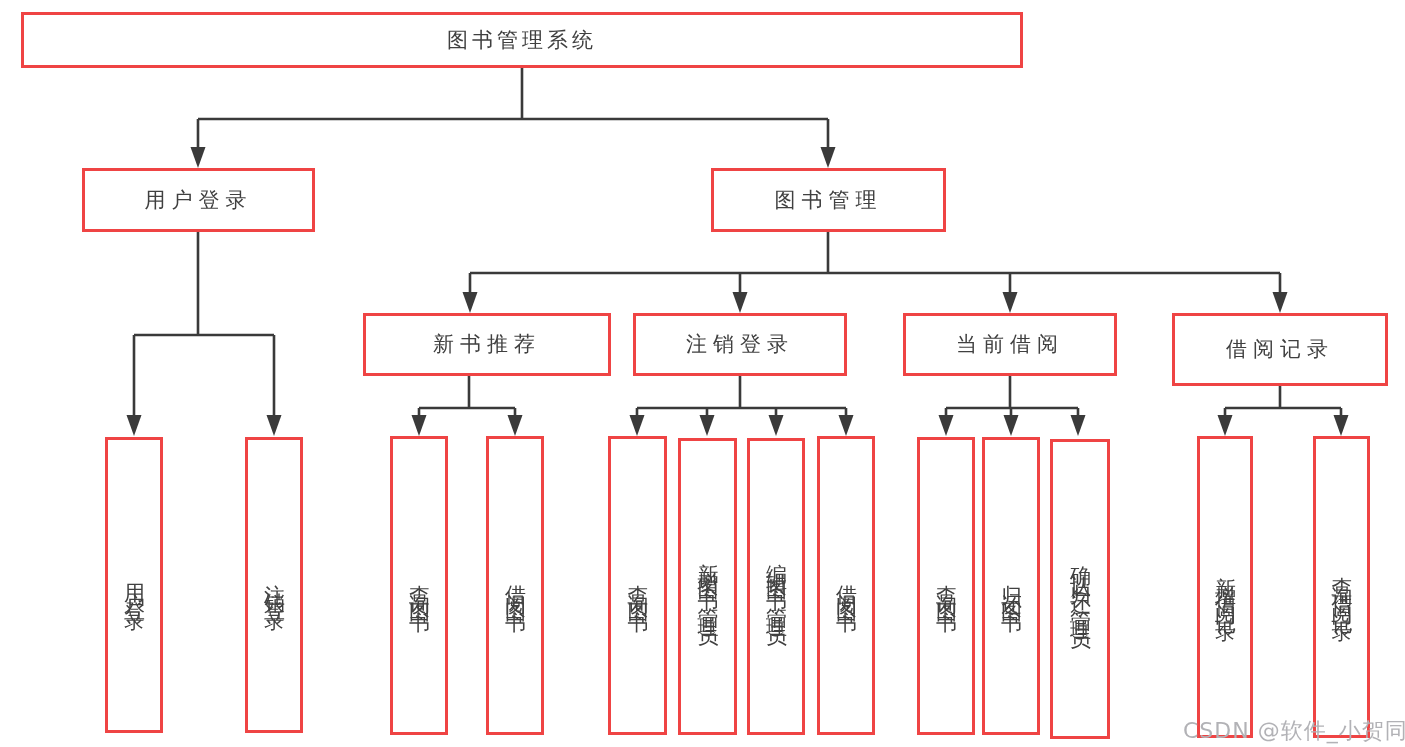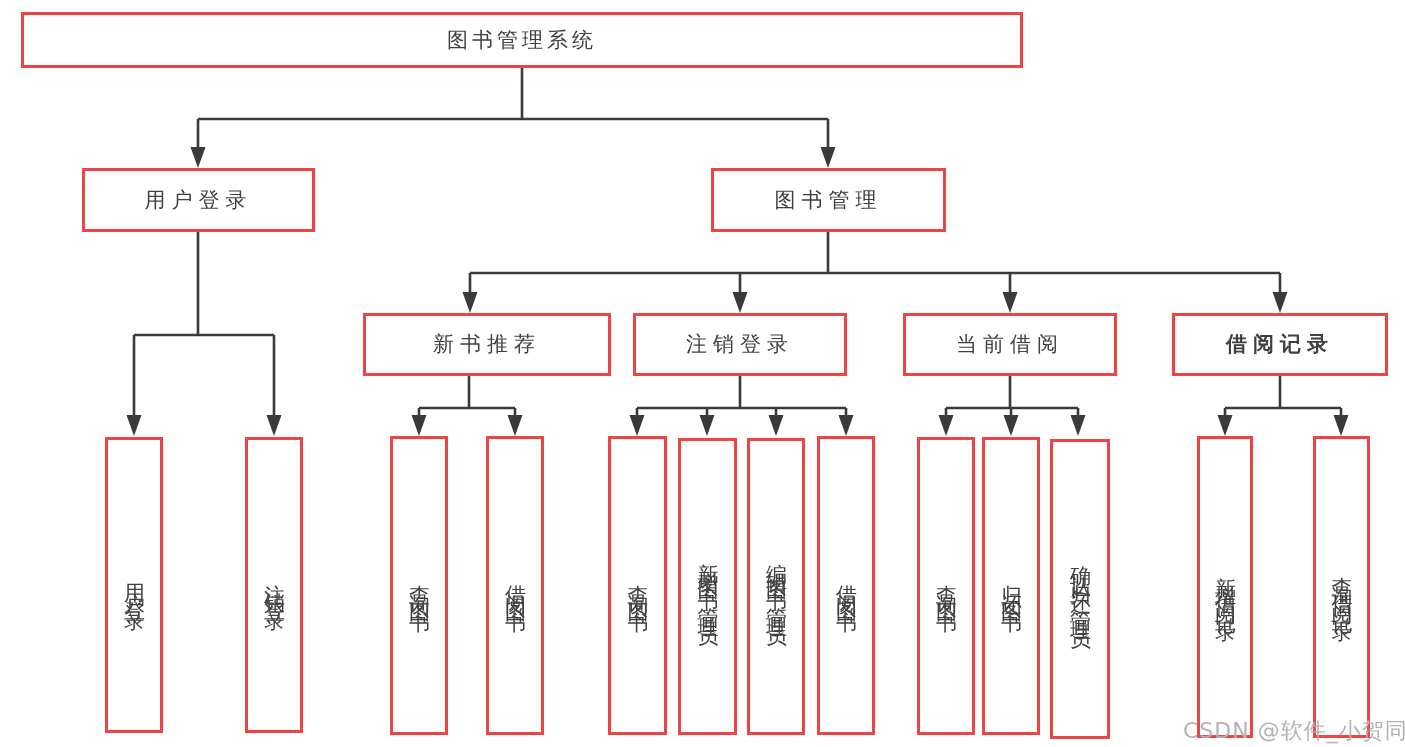--- a/index.html
+++ b/index.html
@@ -40,21 +40,21 @@
     letter-spacing:9px;
     white-space:nowrap;
   }
   
   #n-root   {left:21px;  top:12px;  width:1002px; height:56px; letter-spacing:4px;}
   #n-login  {left:82px;  top:168px; width:233px;  height:64px;}
   #n-mgmt   {left:711px; top:168px; width:235px;  height:64px;}
   #n-newbook{left:363px; top:313px; width:248px;  height:63px;}
   #n-borrow {left:633px; top:313px; width:214px;  height:63px;}
   #n-current{left:903px; top:313px; width:214px;  height:63px;text-align:center;}
-  #n-records{left:1172px;top:313px; width:216px;  height:63px;font-weight:bold;}
+  #n-records{left:1172px;top:313px; width:216px;  height:73px;}
   #n-a1{left:105px; top:437px;width:58px;height:296px;}
   #n-a2{left:245px; top:437px;width:58px;height:296px;}
   #n-b1{left:390px; top:436px;width:58px;height:299px;}
   #n-b2{left:486px; top:436px;width:58px;height:299px;}
   #n-c1{left:608px; top:436px;width:59px;height:299px;}
   #n-c2{left:678px; top:438px;width:59px;height:297px;}
   #n-c3{left:747px; top:438px;width:58px;height:297px;}
   #n-c4{left:817px; top:436px;width:58px;height:299px;}
   #n-d1{left:917px; top:437px;width:58px;height:298px;}
   #n-d2{left:982px; top:437px;width:58px;height:298px;}

